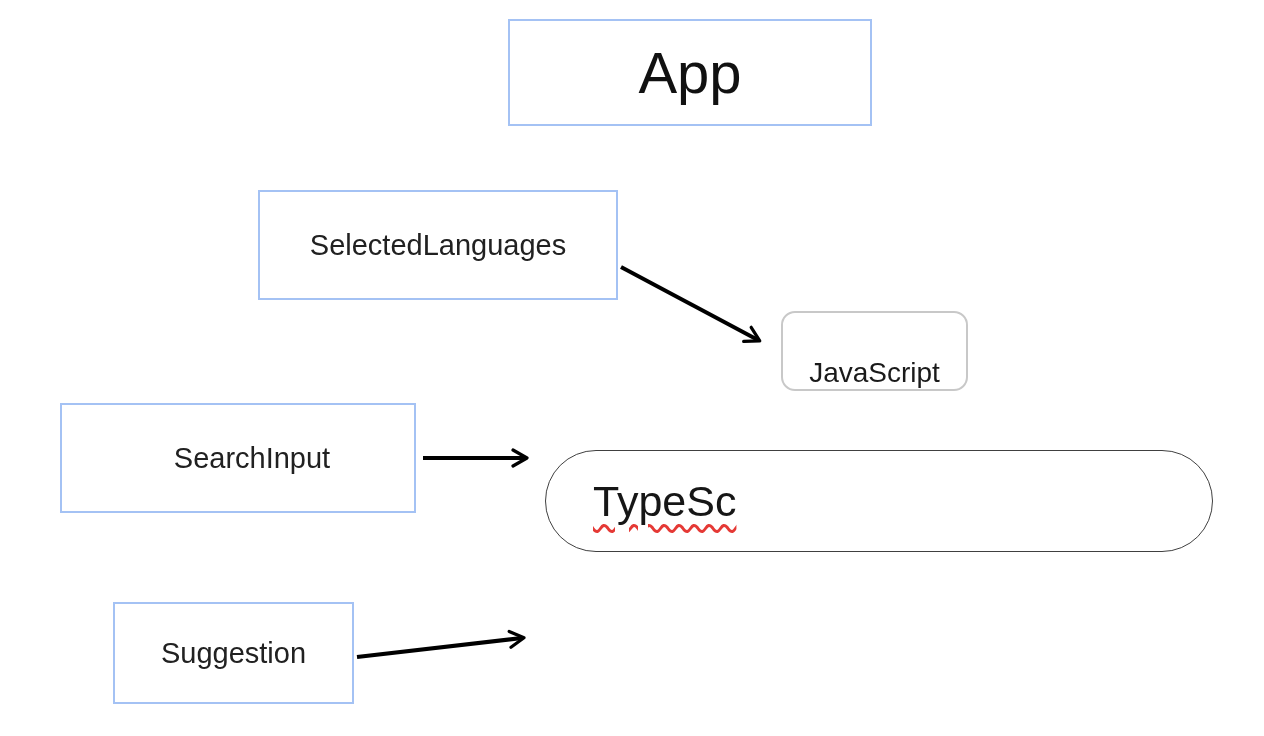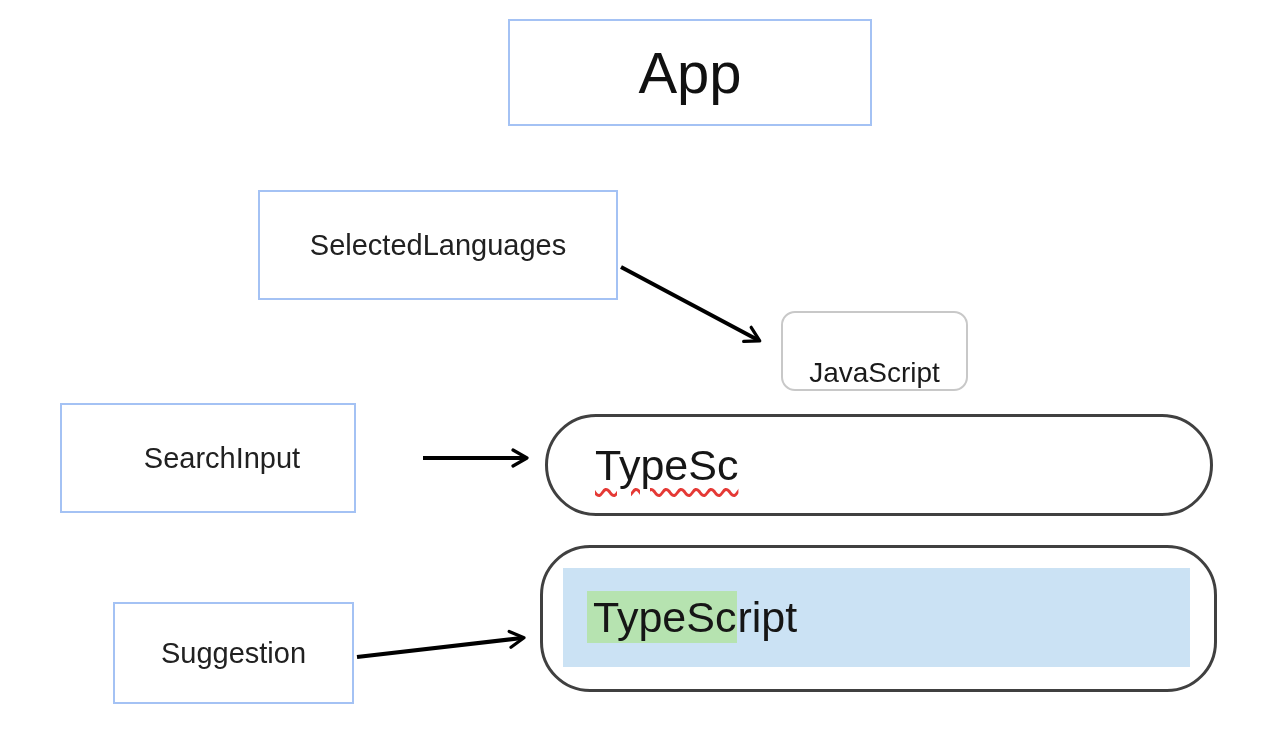--- a/index.html
+++ b/index.html
@@ -28,38 +28,39 @@
     justify-content: center;
     font-size: 29px;
     color: #212121;
   }
   .box.app-box {
     left: 508px; top: 19px; width: 364px; height: 107px;
     font-size: 58px;
     color: #111111;
   }
   .box.selected-languages-box { left: 258px; top: 190px; width: 360px; height: 110px; }
-  .box.search-input-box      { left: 60px;  top: 403px; width: 296px; height: 110px; padding-left: 28px; }
+  .box.search-input-box      { left: 60px;  top: 403px; width: 356px; height: 110px; padding-left: 28px; }
   .box.suggestion-box        { left: 113px; top: 602px; width: 241px; height: 102px; }
   .chip {
     position: absolute;
     left: 781px; top: 311px; width: 187px; height: 80px;
     background: #ffffff;
     border: 2px solid #c8c8c8;
     border-radius: 14px;
     display: flex;
     align-items: flex-end;
     justify-content: center;
     font-size: 28px;
     color: #1a1a1a;
   }
   .pill {
     position: absolute;
     background: #ffffff;
-    border: 3px solid #404040;
+    border: 1px solid #404040;
+    margin-top: 36px;
   }
   .pill.search-pill {
     left: 545px; top: 414px; width: 668px; height: 102px;
     border-radius: 51px;
     display: flex;
     align-items: center;
     padding-left: 47px;
   }
   .typed-text {
     font-size: 43px;
@@ -123,19 +124,14 @@
   </div>
 
   <div class="pill search-pill">
     <span class="typed-text">TypeSc</span>
   </div>
 
   <div class="box suggestion-box">
     <span>Suggestion</span>
   </div>
 
-  <div class="pill suggestion-pill">
-    <div class="selection-strip">
-      <span><span class="match-highlight">TypeSc</span><span class="rest-text">ript</span></span>
-    </div>
-  </div>
 
 </div>
 
 </body></html>

